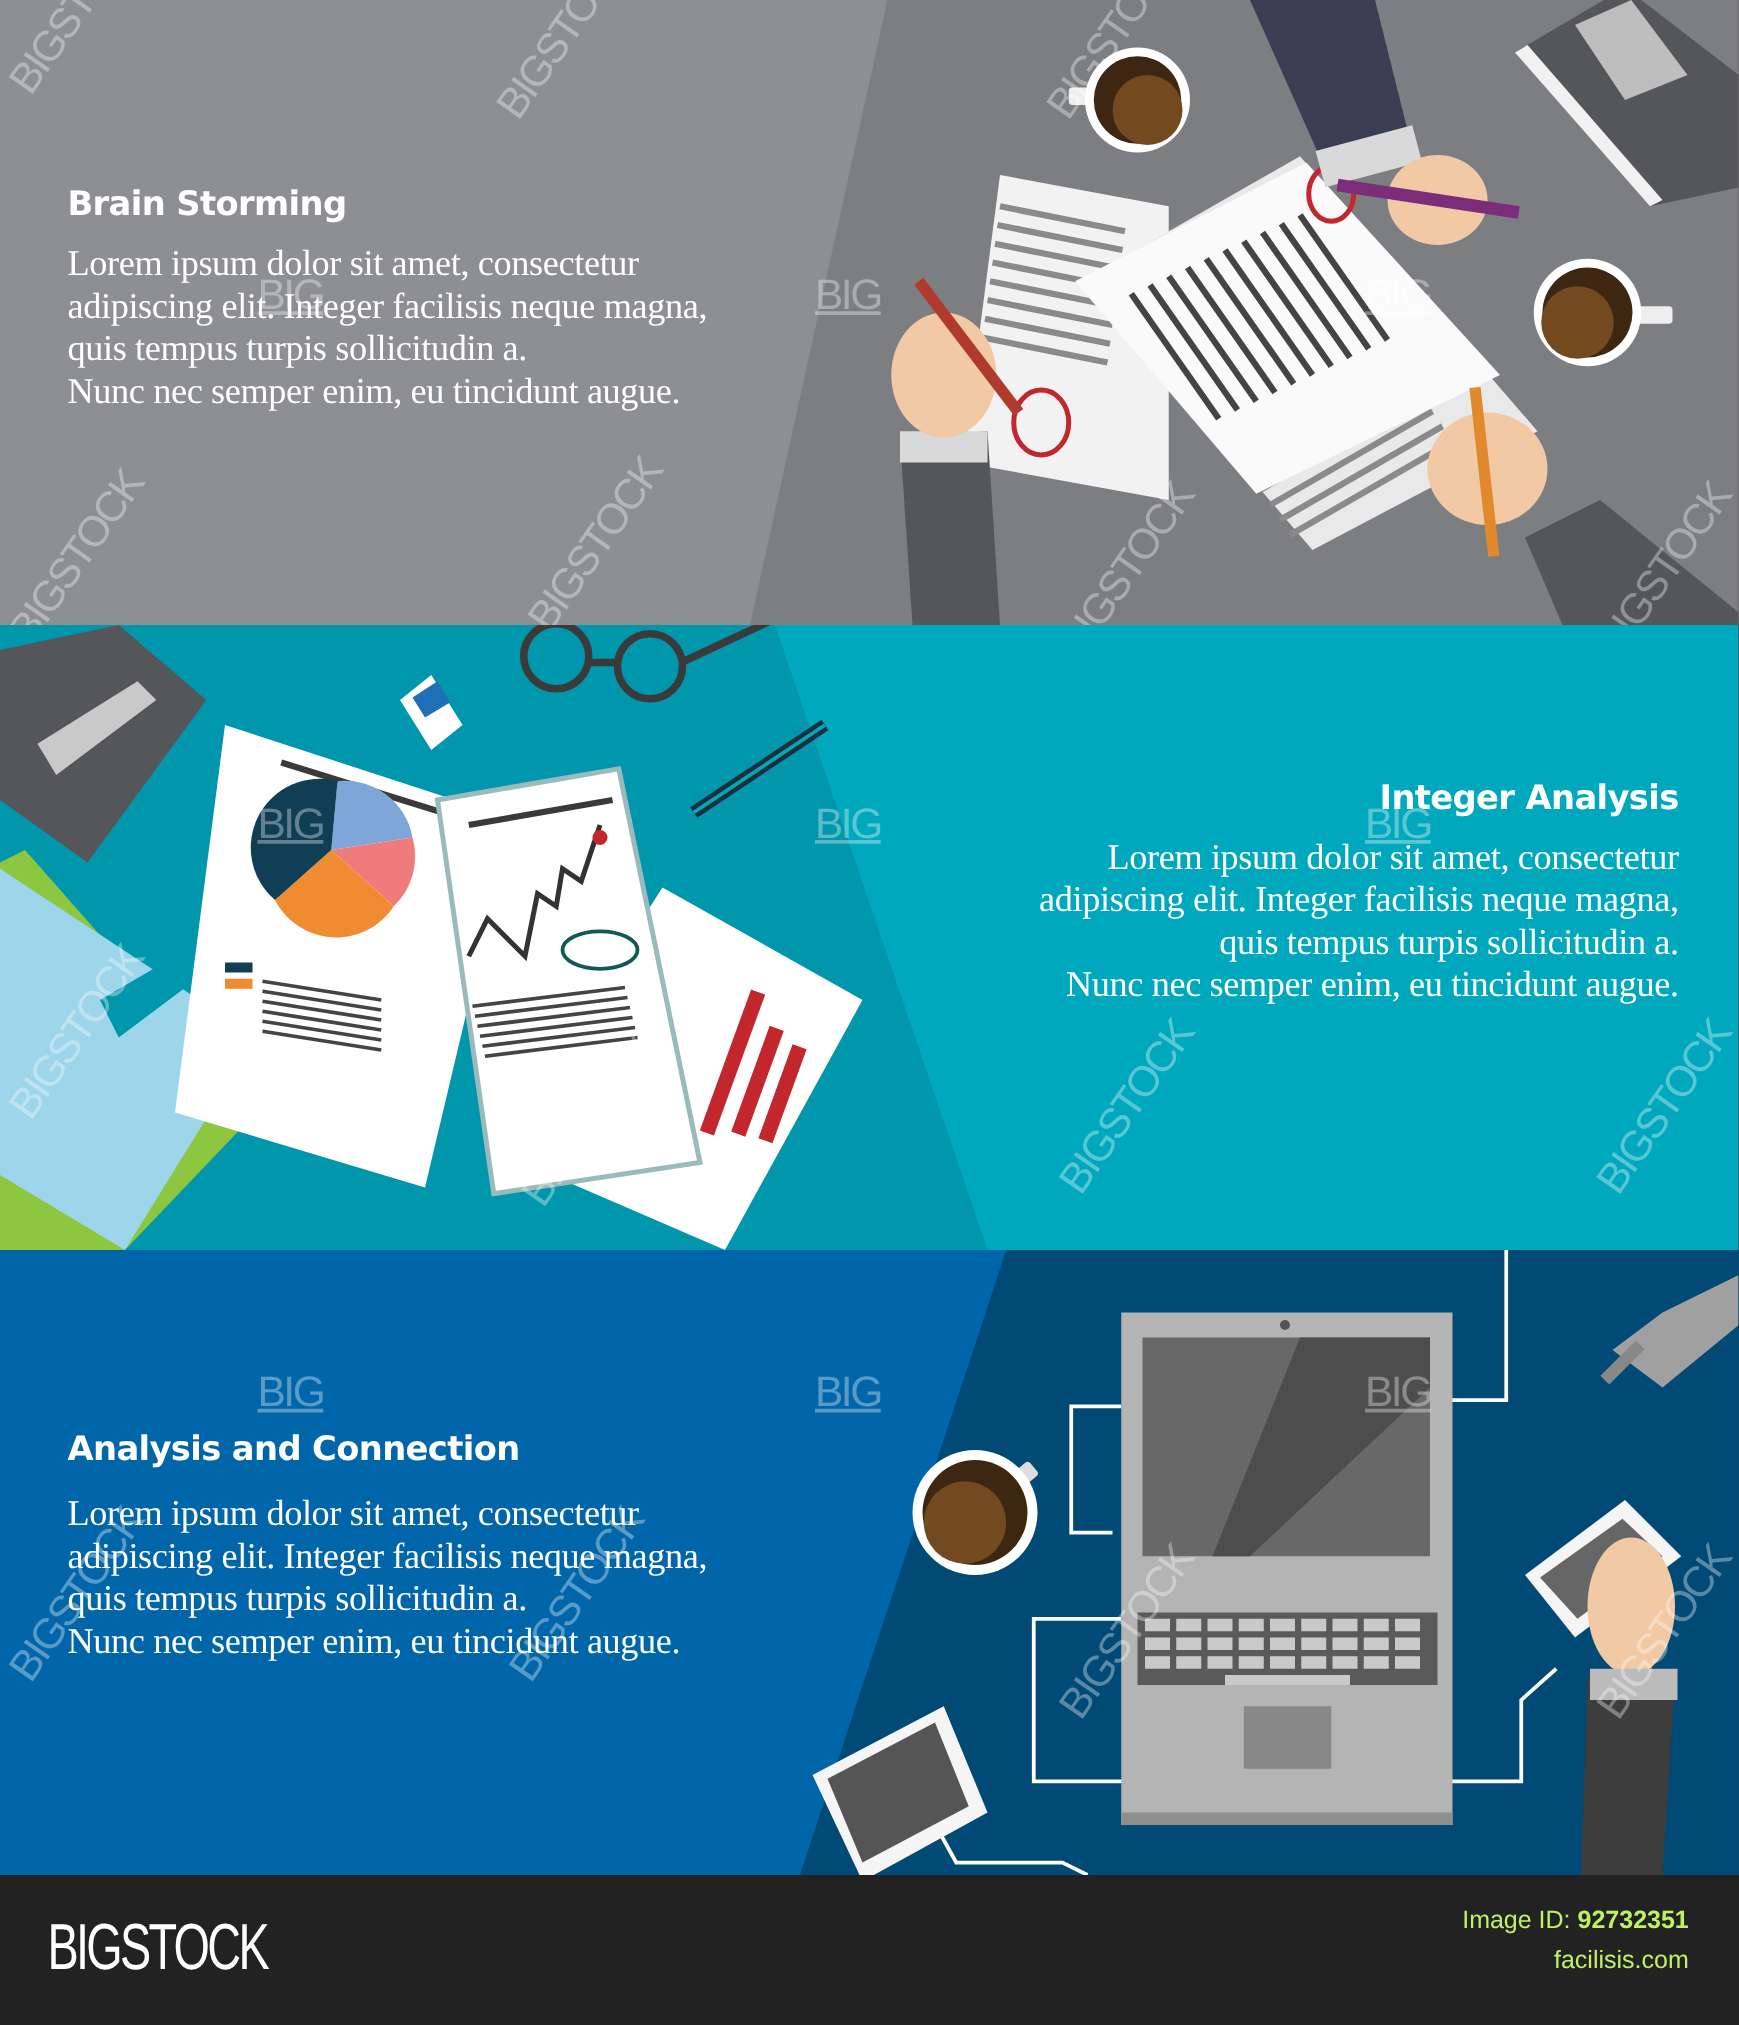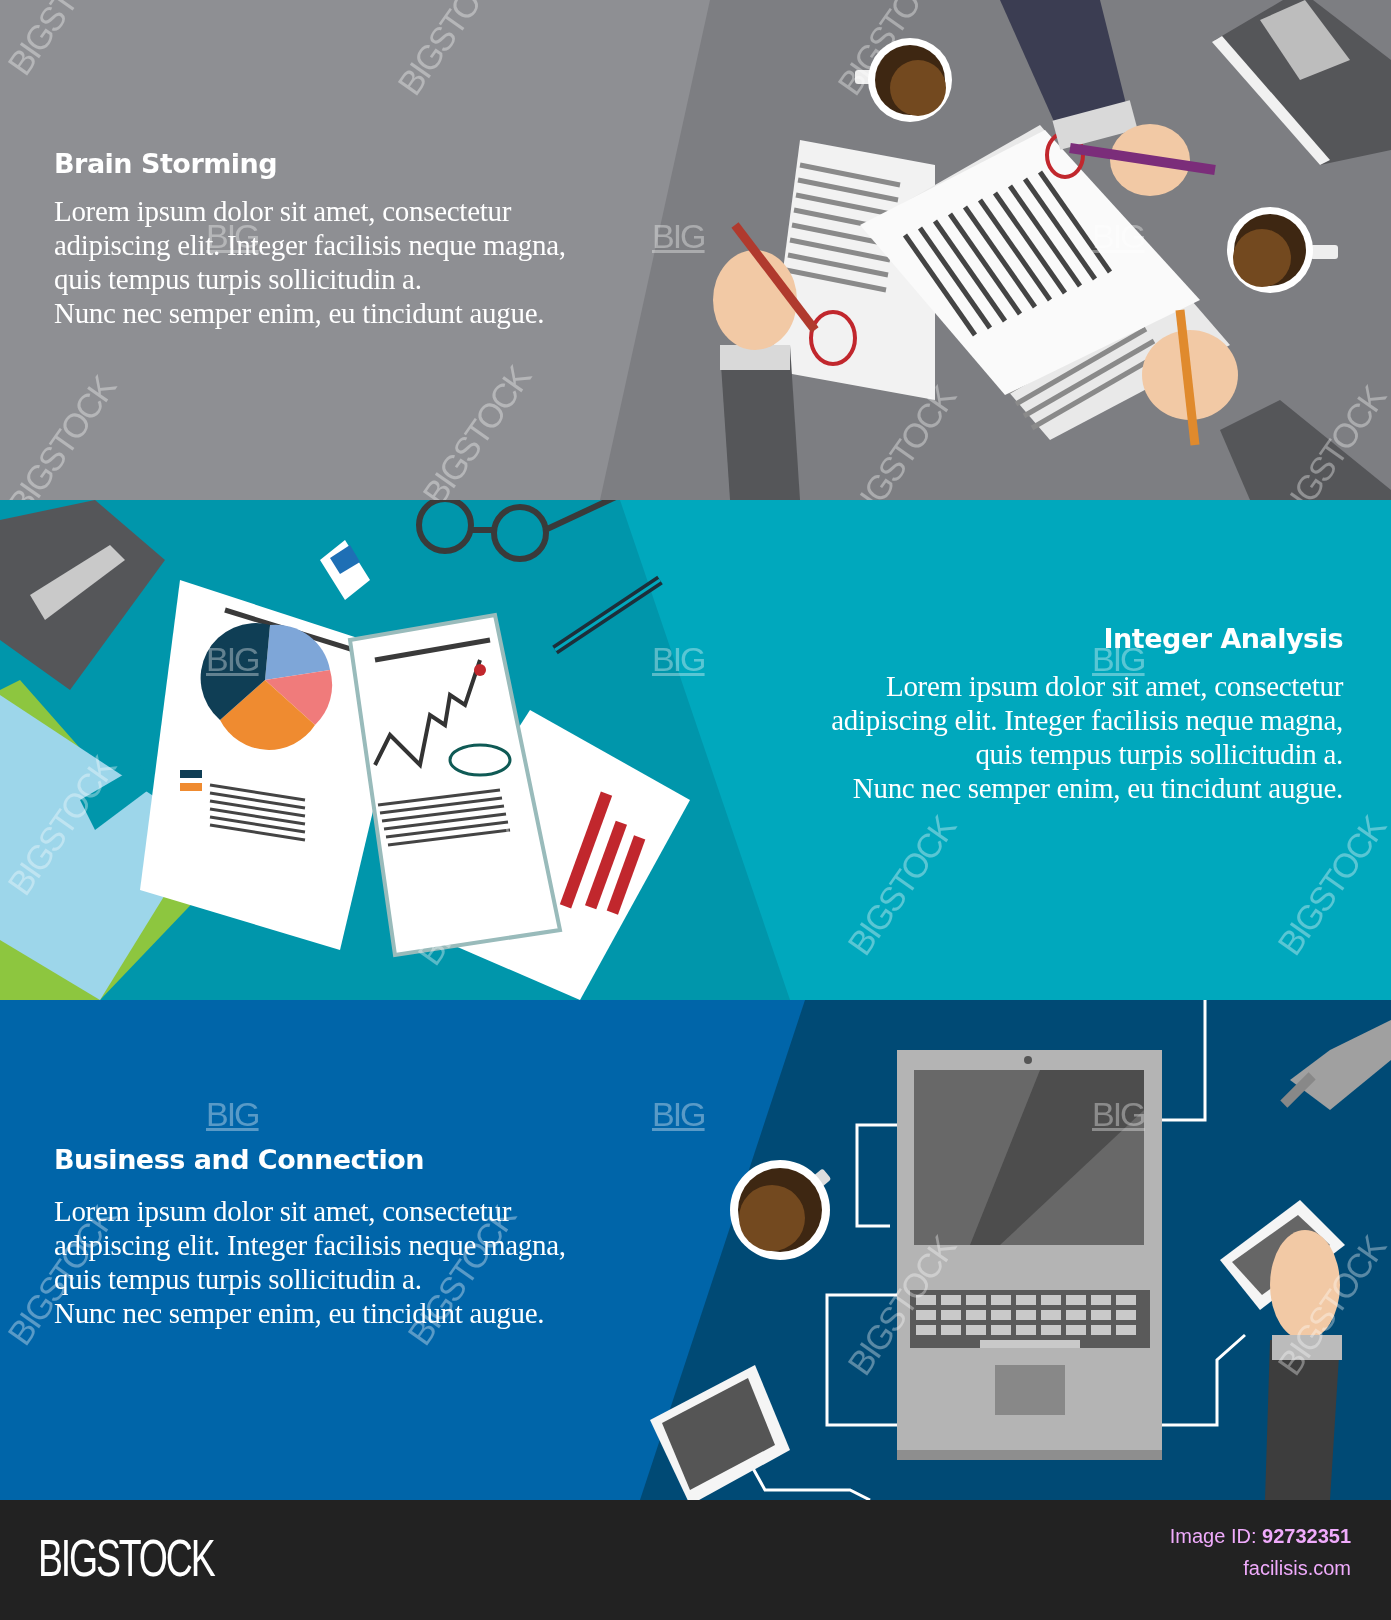--- a/index.html
+++ b/index.html
@@ -13,21 +13,21 @@
   .shade { position: absolute; top: 0; height: 500px; }
   .text-block { position: absolute; color: #fff; }
   .title { font-family: "DejaVu Sans", sans-serif; font-weight: bold; font-size: 27px; letter-spacing: -0.5px; line-height: 48px; }
   .body-line { font-family: Liberation Serif, serif; font-size: 29px; line-height: 34px; letter-spacing: -0.3px; white-space: nowrap; }
   .left { left: 54px; text-align: left; }
   .right { right: 48px; text-align: right; }
   .art { position: absolute; top: 0; left: 0; width: 1391px; height: 500px; }
   .wm { position: absolute; font-family: "Liberation Sans", sans-serif; font-size: 34px; color: rgba(255,255,255,0.35); font-stretch: condensed; letter-spacing: -2px; transform: rotate(-55deg); transform-origin: left top; white-space: nowrap; }
   .wm-big { position: absolute; font-family: "Liberation Sans", sans-serif; font-size: 34px; color: rgba(255,255,255,0.35); letter-spacing: -2px; text-decoration: underline; }
   .logo { position: absolute; left: 38px; top: 28px; font-family: "Liberation Sans", sans-serif; font-size: 52px; color: #fff; letter-spacing: -3px; transform: scaleX(0.72); transform-origin: left center; }
-  .footer-info { position: absolute; right: 40px; top: 20px; text-align: right; color: #f0abfc; font-family: "Liberation Sans", sans-serif; font-size: 20px; line-height: 32px; }
+  .footer-info { position: absolute; right: 40px; top: 20px; text-align: right; color: #bef264; font-family: "Liberation Sans", sans-serif; font-size: 20px; line-height: 32px; }
   .footer-info b { font-weight: bold; }
 </style>
 </head>
 <body>
 
 <section class="banner b1">
   <div class="shade" style="left:600px; width:800px; background:#7d7e82; clip-path: polygon(110px 0, 800px 0, 800px 500px, 0 500px);"></div>
   <svg class="art" viewBox="0 0 1391 500">
 
     <g>
@@ -290,21 +290,21 @@
   </svg>
   <span class="wm" style="left:0px; top:330px;">BIGSTOCK</span>
   <span class="wm" style="left:400px; top:330px;">BIGSTOCK</span>
   <span class="wm" style="left:840px; top:360px;">BIGSTOCK</span>
   <span class="wm" style="left:1270px; top:360px;">BIGSTOCK</span>
   <span class="wm-big" style="left:206px; top:95px;">BIG</span>
   <span class="wm-big" style="left:652px; top:95px;">BIG</span>
   <span class="wm-big" style="left:1092px; top:95px;">BIG</span>
 
   <div class="text-block left" style="top:136px;">
-    <h2 class="title">Business and Connection</h2>
+    <h2 class="title">Analysis and Connection</h2>
     <div style="margin-top:10px;">
       <div class="body-line">Lorem ipsum dolor sit amet, consectetur</div>
       <div class="body-line">adipiscing elit. Integer facilisis neque magna,</div>
       <div class="body-line">quis tempus turpis sollicitudin a.</div>
       <div class="body-line">Nunc nec semper enim, eu tincidunt augue.</div>
     </div>
   </div>
 </section>
 
 <footer class="footer">

